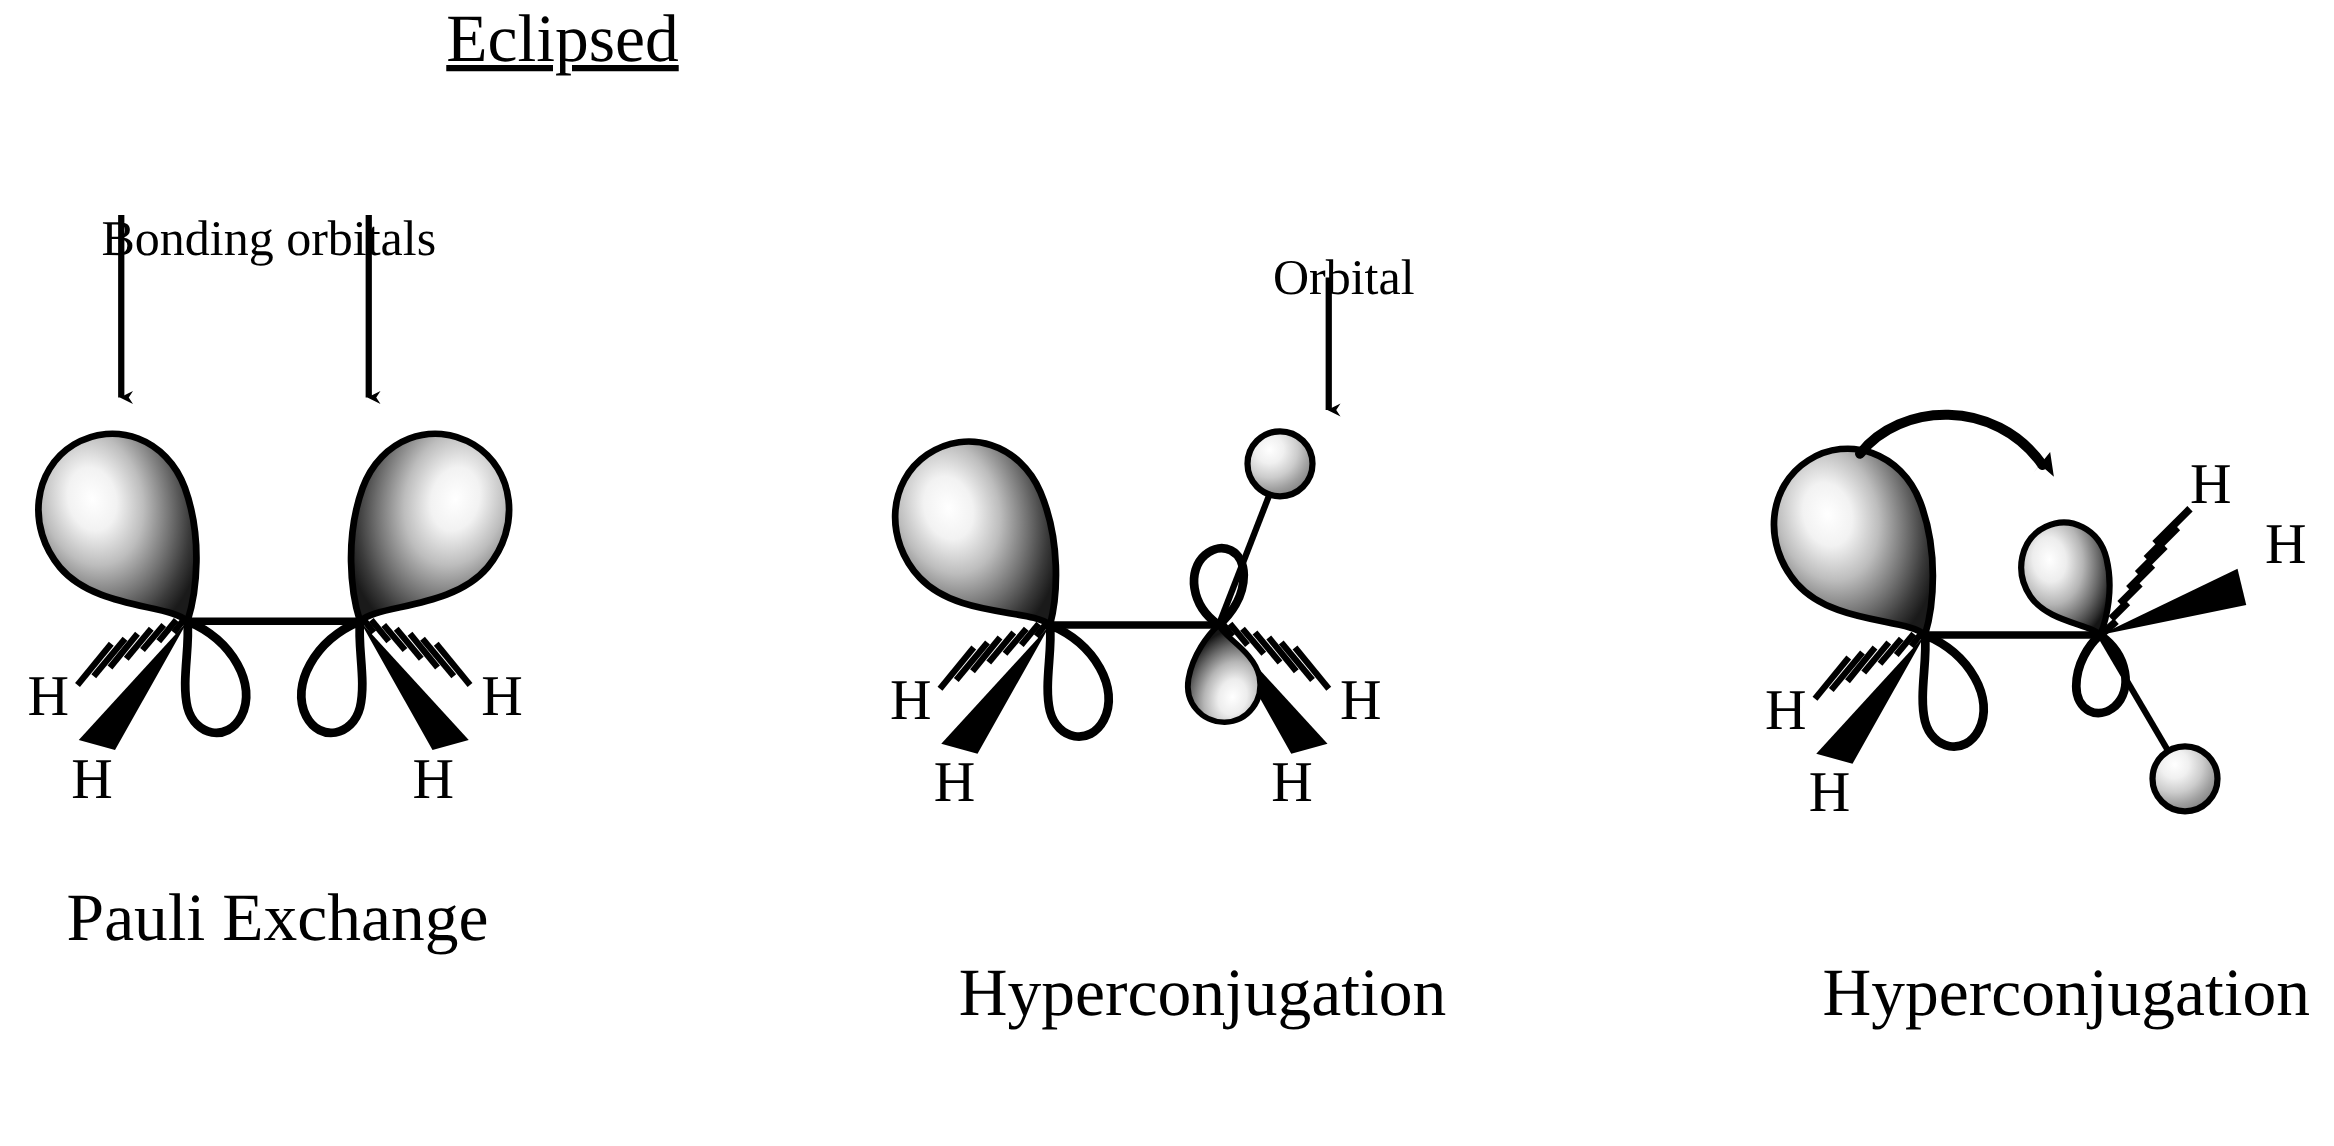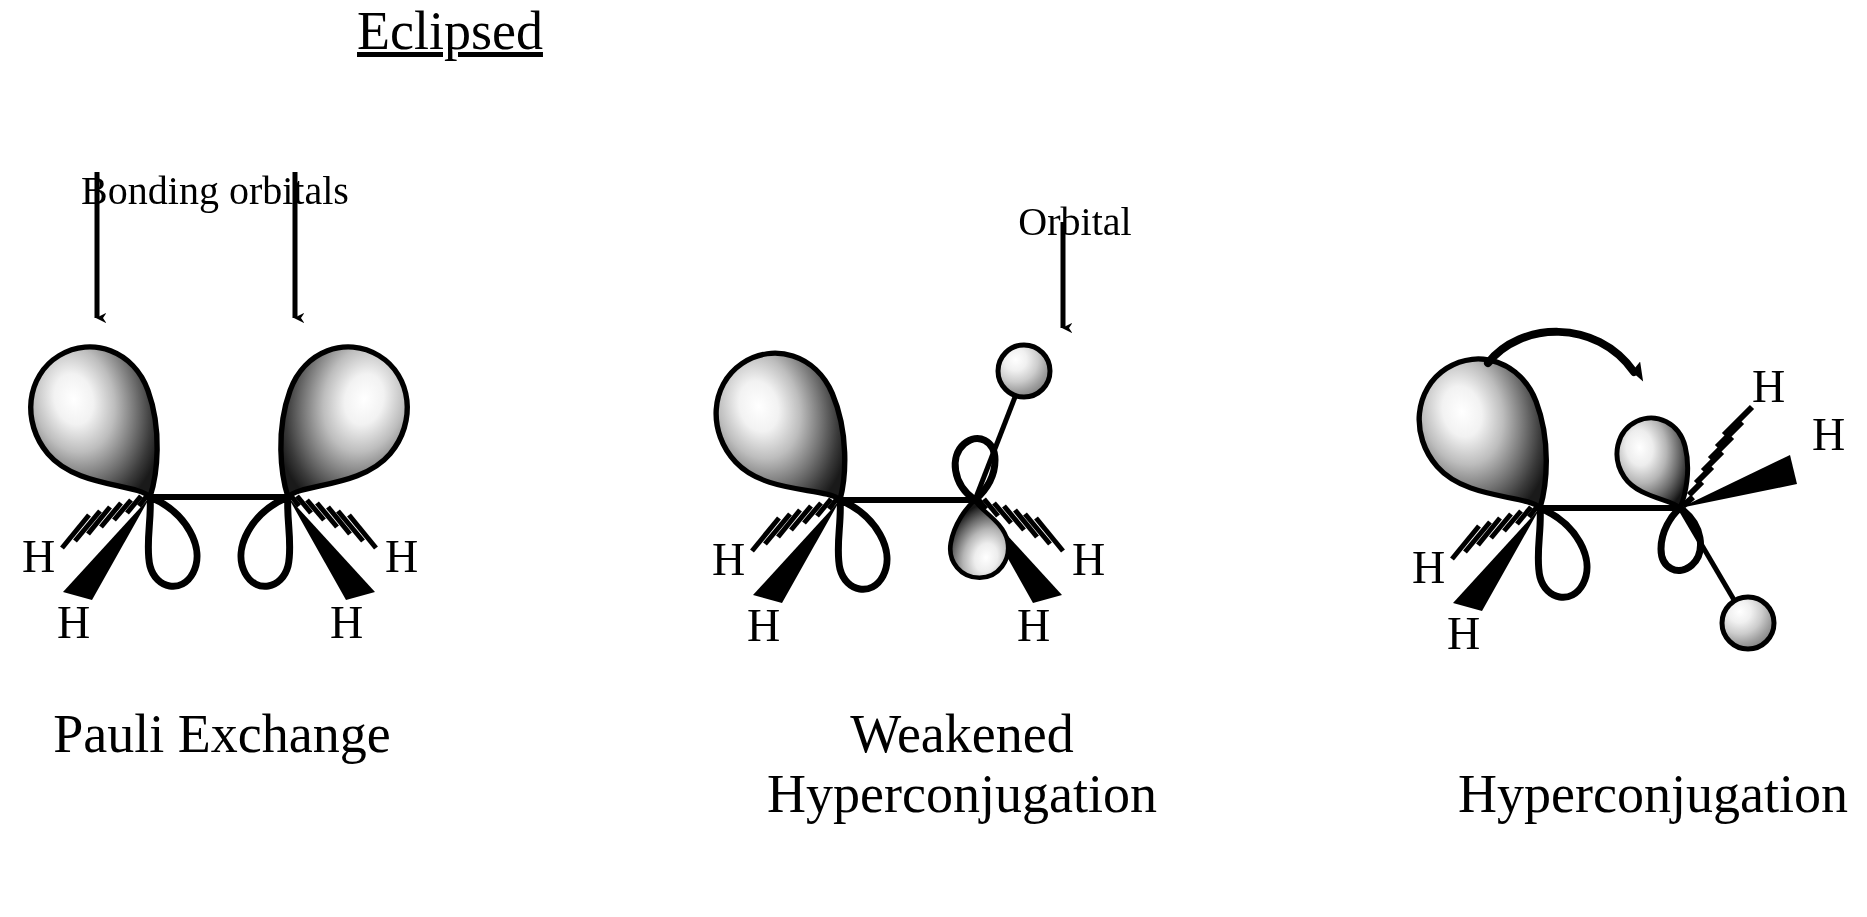--- a/index.html
+++ b/index.html
@@ -206,18 +206,17 @@
   <div class="txt hatom" style="left:1072px;top:535px;">H</div>
   <div class="txt hatom" style="left:1017px;top:601px;">H</div>
 
   <div class="txt hatom" style="left:1412px;top:543px;">H</div>
   <div class="txt hatom" style="left:1447px;top:609px;">H</div>
   <div class="txt hatom" style="left:1752px;top:362px;">H</div>
   <div class="txt hatom" style="left:1812px;top:410px;">H</div>
 
   <div class="txt cap" style="left:0px;top:705px;width:380px;">Pauli Exchange</div>
 
-  <div class="txt cap" style="left:650px;top:705px;width:560px;">Weakened</div>
   <div class="txt cap" style="left:650px;top:765px;width:560px;">Hyperconjugation</div>
 
   <div class="txt cap" style="left:1375px;top:765px;width:492px;">Hyperconjugation</div>
 
 </div>
 
 </body></html>

